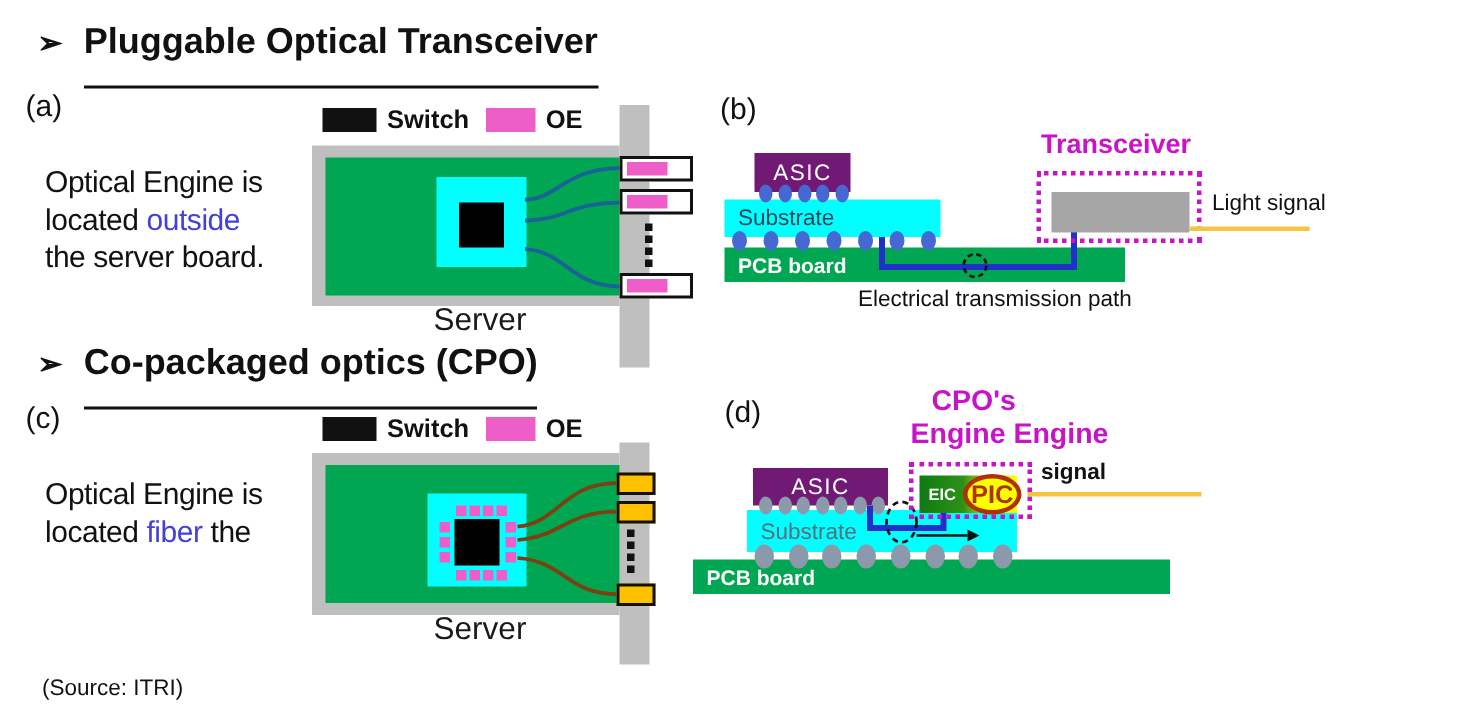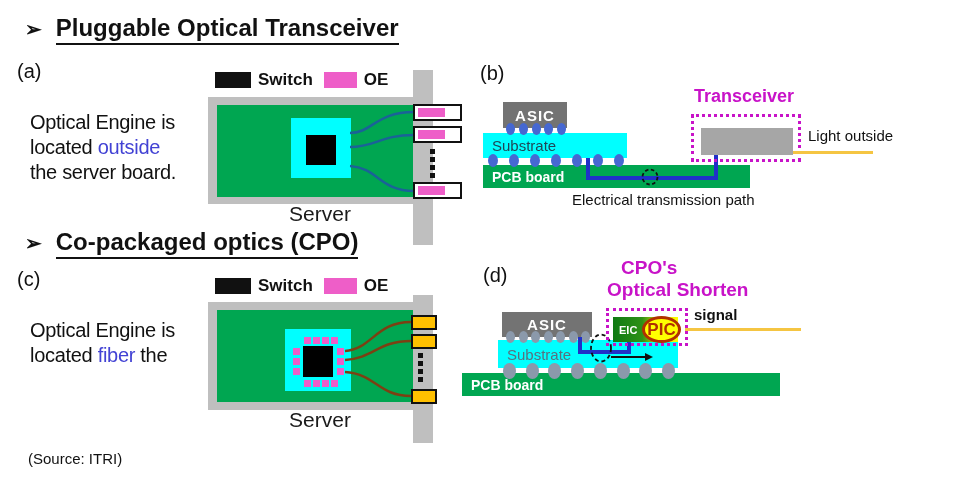--- a/index.html
+++ b/index.html
@@ -2,42 +2,42 @@
 <html><head>
 <meta charset="utf-8">
 <style>
   * { margin:0; padding:0; box-sizing:border-box; }
   html,body { background:#fff; }
   .canvas { position:relative; width:977px; height:483px; background:#ffffff;
             font-family:"Liberation Sans", sans-serif; color:#111; overflow:hidden; }
   .abs { position:absolute; }
   .heading { font-size:24px; font-weight:bold; display:flex; gap:14px; align-items:baseline; }
   .heading .bullet { font-size:20px; }
-  .heading .title { border-bottom:2.5px solid #111; padding-bottom:1px; }
+  .heading .title { border-bottom:2.5px solid #111; padding-bottom:15px; }
   .panel-label { font-size:20px; color:#111; }
   .caption { font-size:20px; font-weight:500; line-height:25px; letter-spacing:-0.3px; }
   .hl { color:#4242D4; }
   .legend { display:flex; align-items:center; gap:7px; font-size:17px; font-weight:bold; }
   .swatch-switch { width:36px; height:16px; background:#111; }
   .swatch-oe { width:33px; height:16px; background:#EE5EC8; }
   .gray { background:#BFBFBF; }
   .board { background:#00A651; }
   .cyanbox { background:#00FFFF; }
   .blackchip { background:#000; }
   .server-label { font-size:21px; color:#1a1a1a; text-align:center; width:140px; }
   .tcv { width:49px; height:17px; background:#fff; border:2px solid #111; }
   .tcv-oe { position:absolute; left:3px; top:2px; width:27px; height:9px; background:#EE5EC8; }
   .conn { width:26px; height:15px; background:#FFC000; border:2px solid #111; }
   .dots { display:flex; flex-direction:column; gap:3px; }
   .dot { width:5px; height:5px; background:#111; }
   .chip-row { display:flex; gap:2px; }
   .chip-col { display:flex; flex-direction:column; gap:3px; }
   .mchip { width:7px; height:7px; background:#EE5EC8; }
-  .asic { background:#737373; color:#fff; display:flex; align-items:center; justify-content:center;
-          font-size:15px; letter-spacing:1px;font-weight:bold; }
+  .asic { background:#701a75; color:#fff; display:flex; align-items:center; justify-content:center;
+          font-size:15px; letter-spacing:1px; }
   .substrate { background:#00FFFF; font-size:15px; display:flex; align-items:center; padding-left:9px; }
   .pcb { background:#00A651; color:#fff; font-size:14px; font-weight:bold; display:flex; align-items:center; padding-left:9px; }
   .bumps { display:flex; justify-content:space-between; }
   .bump { border-radius:50%; }
   .bump-blue { background:#4668D2; }
   .bump-gray { background:#8B99AB; }
   .dotted-box { border:3px dotted #C813C8; }
   .magenta-title { color:#C813C8; font-weight:bold; }
   .smalltext { font-size:15px; color:#111; }
   .yellow-line { height:3px; background:#F5C542; }
@@ -125,21 +125,21 @@
     <path d="M33,23 L33,43 L161,43 L161,16" fill="none" stroke="#2030C8" stroke-width="4"></path>
     <circle cx="95" cy="42" r="7.5" fill="none" stroke="#111" stroke-width="1.8" stroke-dasharray="3.5,2.5"></circle>
   </svg>
 
   <div class="abs magenta-title" style="left:694px;top:86px;font-size:18px;">Transceiver</div>
 
   <div class="abs smalltext" style="left:572px;top:191px;">Electrical transmission path</div>
   <div class="abs dotted-box" style="left:691px;top:114px;width:110px;height:48px;"></div>
   <div class="abs" style="left:701px;top:128px;width:92px;height:27px;background:#A6A6A6;"></div>
   <div class="abs yellow-line" style="left:793px;top:151px;width:80px;"></div>
-  <div class="abs smalltext" style="left:808px;top:127px;">Light outside</div>
+  <div class="abs smalltext" style="left:808px;top:127px;">Light signal</div>
 
   <div class="abs heading" style="left:25px;top:228px;">
     <span class="bullet">➢</span>
     <span class="title">Co-packaged optics (CPO)</span>
   </div>
 
   <div class="abs panel-label" style="left:17px;top:268px;">(c)</div>
 
   <div class="abs caption" style="left:30px;top:318px;width:190px;">
     <span>Optical Engine is</span><br>
@@ -197,21 +197,21 @@
       <span class="dot"></span>
       <span class="dot"></span>
       <span class="dot"></span>
     </div>
 
   <div class="abs server-label" style="left:250px;top:408px;">Server</div>
 
   <div class="abs panel-label" style="left:483px;top:264px;">(d)</div>
 
   <div class="abs magenta-title" style="left:621px;top:257px;font-size:19px;">CPO's</div>
-  <div class="abs magenta-title" style="left:607px;top:279px;font-size:19px;">Optical Shorten</div>
+  <div class="abs magenta-title" style="left:607px;top:279px;font-size:19px;">Engine Engine</div>
 
   <div class="abs asic" style="left:502px;top:312px;width:90px;height:25px;">ASIC</div>
   <div class="abs substrate" style="left:498px;top:340px;width:180px;height:28px;color:#58707E;">Substrate</div>
   <div class="abs pcb" style="left:462px;top:373px;width:318px;height:23px;">PCB board</div>
 
   <div class="abs bumps" style="left:506px;top:331px;width:84px;height:12px;">
       <span class="bump bump-gray" style="width:9px;height:12px;"></span>
       <span class="bump bump-gray" style="width:9px;height:12px;"></span>
       <span class="bump bump-gray" style="width:9px;height:12px;"></span>
       <span class="bump bump-gray" style="width:9px;height:12px;"></span>

